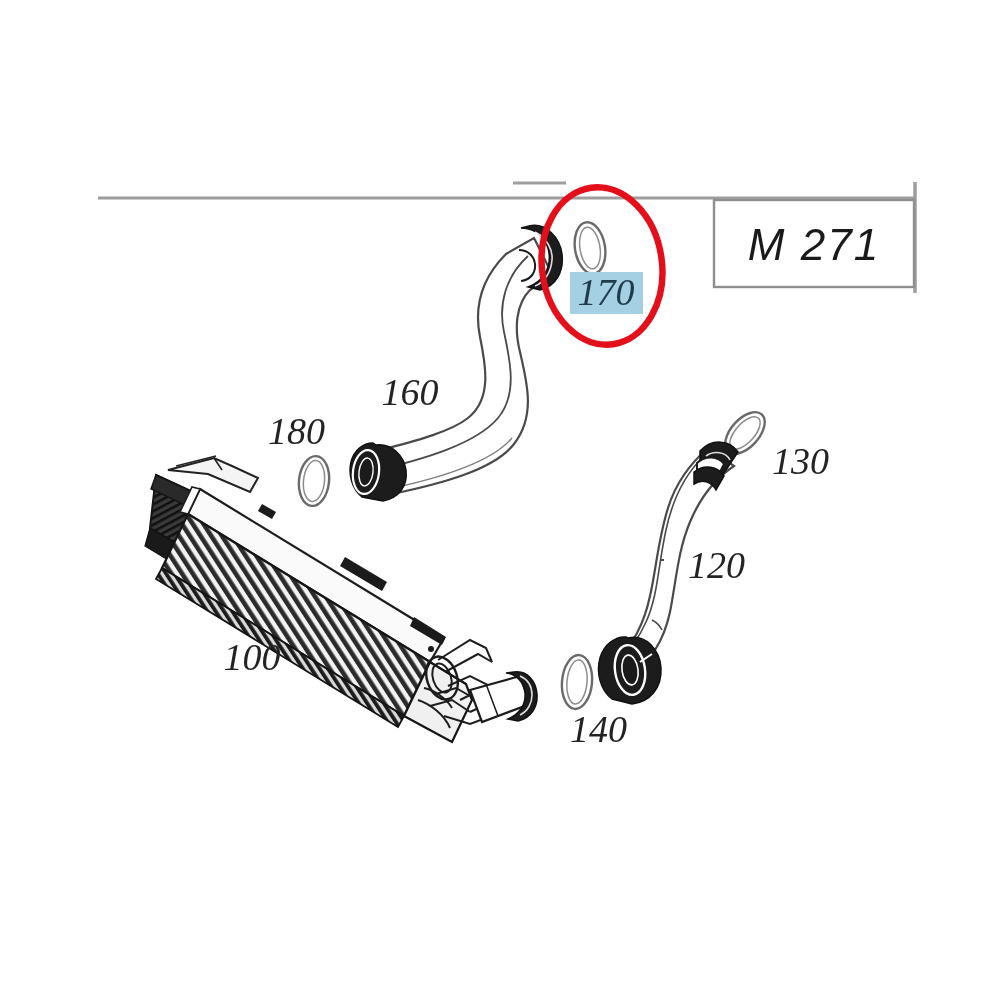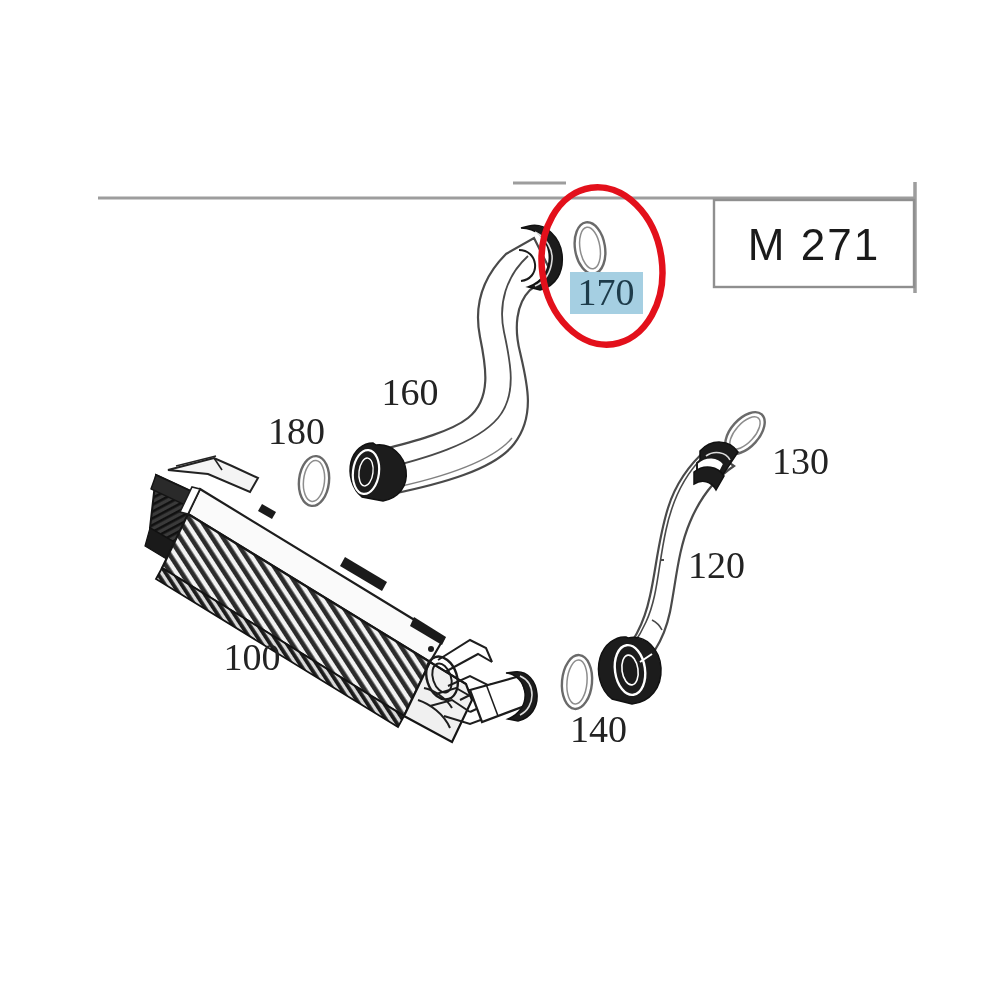--- a/index.html
+++ b/index.html
@@ -3,21 +3,21 @@
 <meta charset="utf-8">
 <style>
   html,body{margin:0;padding:0;}
   body{
     width:1000px;height:1000px;
     background:#ffffff;
     font-family:"Liberation Serif", serif;
     overflow:hidden;
     position:relative;
   }
-  #stage{position:absolute;inset:0;width:1000px;height:939px;}
+  #stage{position:absolute;inset:0;width:1000px;height:939px;font-style:italic;}
   svg#diagram{position:absolute;left:0;top:0;width:1000px;height:1000px;display:block;}
 
   .partlabel{
     font-family:"Liberation Serif", serif;
     font-size:38px;
     fill:#232323;
     font-weight:400;
   }
   .titletext{
     font-family:"Liberation Sans", sans-serif;

